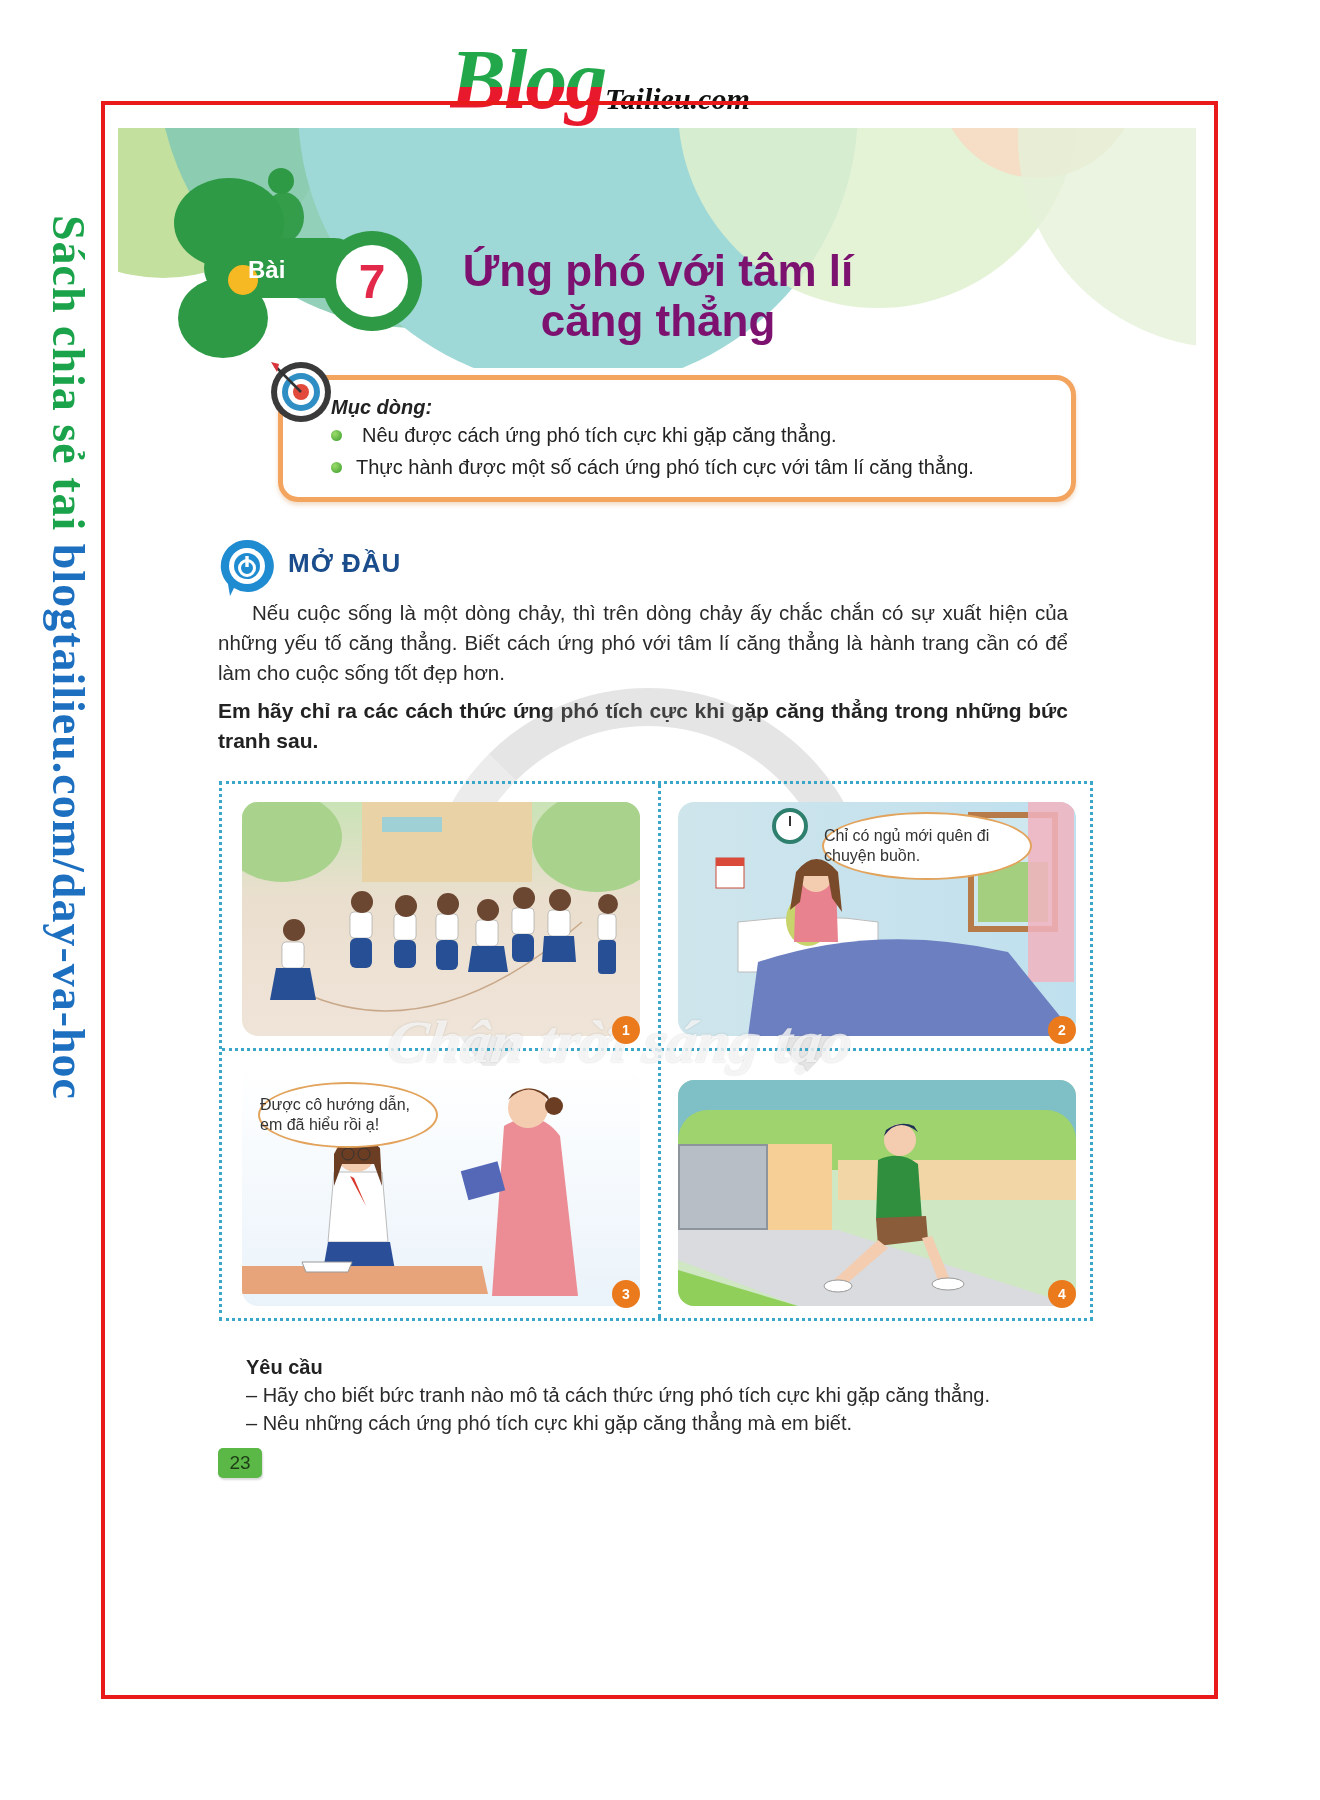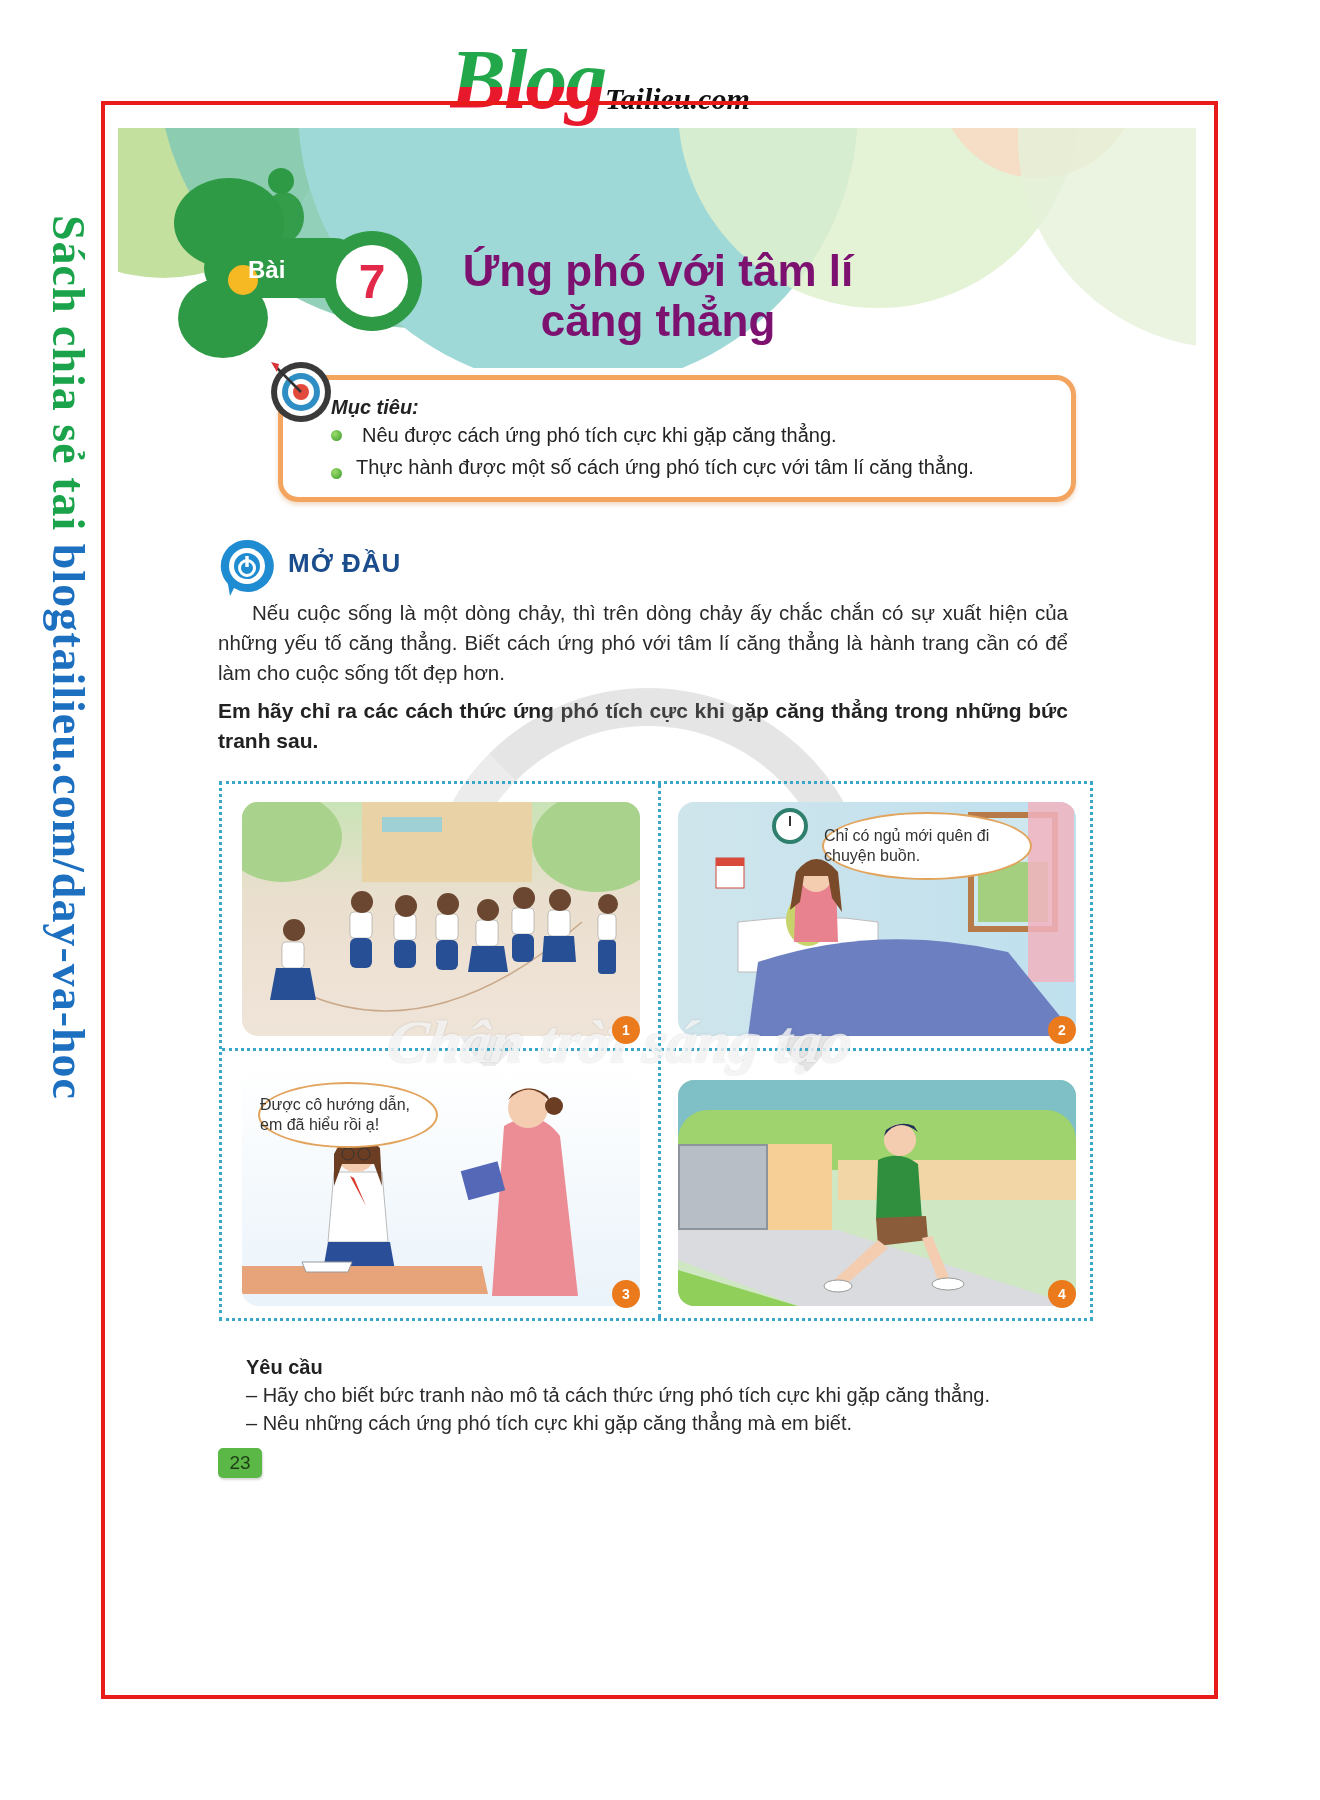--- a/index.html
+++ b/index.html
@@ -125,26 +125,26 @@
   <div class="obj"></div>
   <svg class="target" viewBox="0 0 70 70">
     <circle cx="36" cy="38" r="30" fill="#3a3a3a"></circle>
     <circle cx="36" cy="38" r="24" fill="#fff"></circle>
     <circle cx="36" cy="38" r="19" fill="#2f8fc4"></circle>
     <circle cx="36" cy="38" r="13" fill="#fff"></circle>
     <circle cx="36" cy="38" r="8" fill="#e24a3b"></circle>
     <line x1="36" y1="38" x2="10" y2="12" stroke="#333" stroke-width="2.5"></line>
     <path d="M6 8 L14 10 L12 18 Z" fill="#d8343a"></path>
   </svg>
-  <div class="obj-title">Mục tiêu:</div>
+  <div class="obj-title">Mục dòng:</div>
   <div class="obj-item" style="top:296px;gap:20px;">
     <span class="bullet"></span>
     <span>Nêu được cách ứng phó tích cực khi gặp căng thẳng.</span>
   </div>
-  <div class="obj-item" style="top:328px;align-items:flex-end;">
+  <div class="obj-item" style="top:328px;">
     <span class="bullet"></span>
     <span>Thực hành được một số cách ứng phó tích cực với tâm lí căng thẳng.</span>
   </div>
 
   <svg class="md-icon" viewBox="0 0 58 58">
     <path d="M29 2 A26 26 0 1 1 16 50 L12 58 L10 46 A26 26 0 0 1 29 2 Z" fill="#1f8bd1"></path>
     <circle cx="29" cy="28" r="18" fill="#fff"></circle>
     <circle cx="29" cy="28" r="13" fill="#1f8bd1"></circle>
     <circle cx="29" cy="30" r="7.5" fill="none" stroke="#fff" stroke-width="3"></circle>
     <rect x="27.3" y="18" width="3.4" height="11" fill="#fff"></rect>

